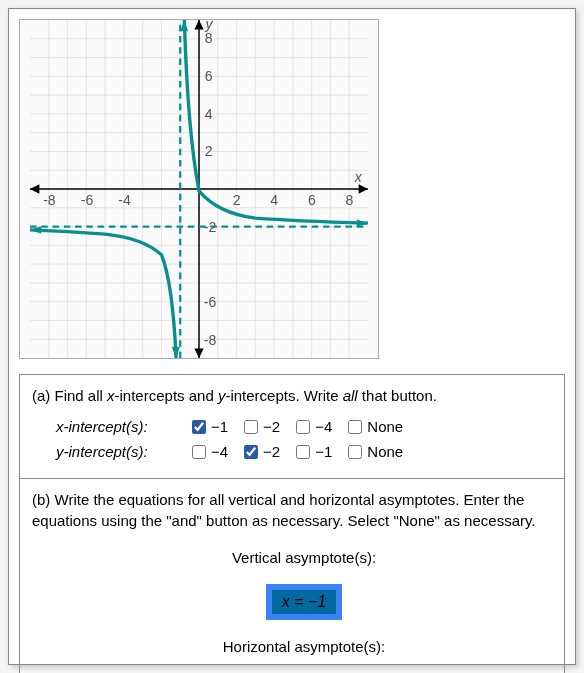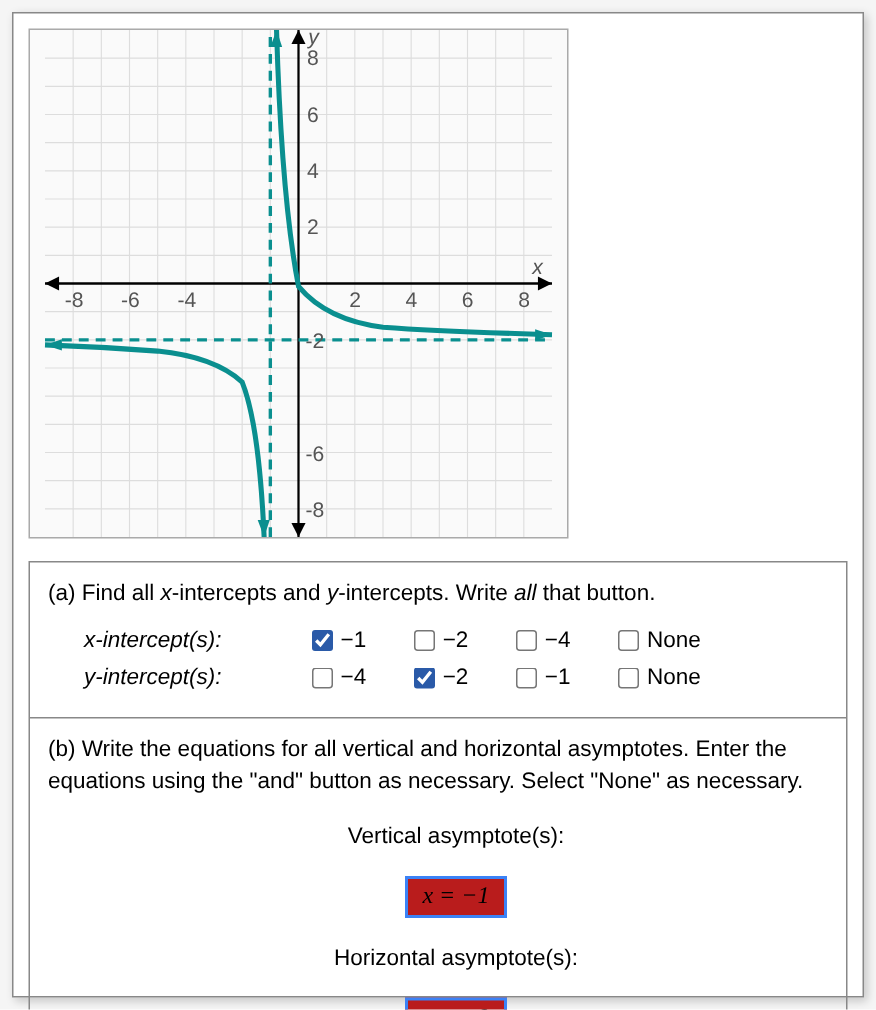--- a/index.html
+++ b/index.html
@@ -29,40 +29,40 @@
       border: 1px solid #888;
     }
     .part {
       padding: 10px 12px;
     }
     .part-a { border-bottom: 1px solid #888; }
     .prompt { font-size: 15px; margin-bottom: 12px; line-height: 1.4; }
     .row {
       display: flex;
       align-items: center;
-      gap: 32px;
+      gap: 16px;
       margin: 8px 0 8px 24px;
       font-size: 15px;
     }
     .row-label { font-style: italic; min-width: 120px; }
     .opt { display: flex; align-items: center; gap: 5px; }
     .opt input { width: 14px; height: 14px; accent-color: #2a5aa8; }
     .answer-row {
       margin: 18px 0 4px 24px;
       font-size: 15px;
       display: flex;
       align-items: center;
       gap: 18px;
       flex-direction: column;
     }
     .answer-box {
-      background: #b91c1c;
-      border: 2px solid #3b82f6;
+      background: #0369a1;
+      border: 6px solid #3b82f6;
       padding: 3px 10px;
-      font-family: Liberation Serif, serif;
+      font-family: Liberation Sans, sans-serif;
       font-style: italic;
       font-size: 16px;
     }
     .italic-sub { font-style: italic; }
     svg { display: block; }
   </style>
 </head>
 <body>
 
 <div class="page">

